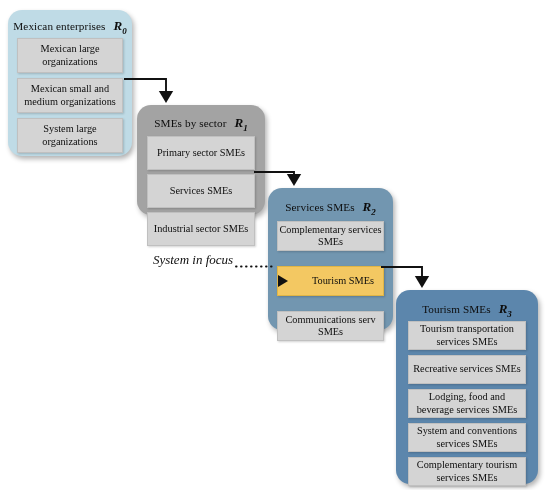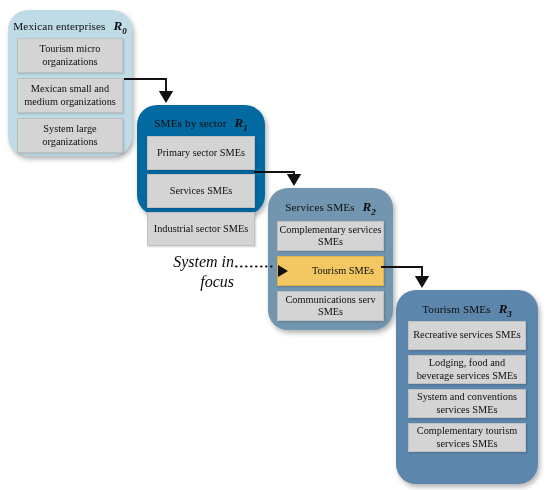--- a/index.html
+++ b/index.html
@@ -13,21 +13,21 @@
     height: 490px;
     background: #ffffff;
     overflow: hidden;
     font-family: "Liberation Serif", "DejaVu Serif", serif;
     color: #111111;
   }
 
   
   .panel {
     position: absolute;
-    border-radius: 20px;
+    border-radius: 14px;
     box-sizing: border-box;
     box-shadow: 2px 3px 5px rgba(0,0,0,0.30);
   }
   .panel-title {
     position: absolute;
     left: 0;
     right: 0;
     display: flex;
     align-items: baseline;
     justify-content: center;
@@ -84,29 +84,29 @@
     border-bottom: 6.5px solid transparent;
   }
 
   
   #r0 { left: 8px; top: 10px; width: 124px; height: 146px; background: #bfdbe6; }
   #r0 > .panel-title { top: 9px; }
   #r0 > .items { top: 28px; padding: 0 9px; gap: 5px; }
   #r0 .item { height: 35px; }
 
   
-  #r1 { left: 137px; top: 105px; width: 128px; height: 110px; background: #0369a1; }
+  #r1 { left: 137px; top: 105px; width: 128px; height: 110px; background: #a3a3a3; }
   #r1 > .panel-title { top: 11px; }
   #r1 > .items { top: 31px; padding: 0 10px; gap: 4px; }
   #r1 .item { height: 34px; }
 
   
   #r2 { left: 268px; top: 188px; width: 125px; height: 142px; background: #7296b0; }
   #r2 > .panel-title { top: 12px; }
-  #r2 > .items { top: 33px; padding: 0 9px; gap: 5px; }
+  #r2 > .items { top: 33px; padding: 0 9px; gap: 15px; }
   #r2 .item { height: 30px; }
 
   
   #r3 { left: 396px; top: 290px; width: 142px; height: 194px; background: #5c86ac; }
   #r3 > .panel-title { top: 12px; }
   #r3 > .items { top: 31px; padding: 0 12px; gap: 5px; }
   #r3 .item { height: 29px; }
 
   
   #arrows {
@@ -115,39 +115,39 @@
     width: 550px; height: 490px;
     pointer-events: none;
   }
 
   
   #focus-label {
     position: absolute;
     left: 152px;
     top: 252px;
     width: 82px;
-    text-align: right;
+    text-align: center;
     font-style: italic;
-    font-size: 16px;
+    font-size: 13px;
     line-height: 1.22;
     color: #0d0d0d;
   }
 </style>
 </head>
 <body>
 
 <div id="stage">
 
   <div class="panel" id="r0">
     <div class="panel-title">
       <span class="ttl">Mexican enterprises</span>
       <span class="rid"><span>R</span><sub>0</sub></span>
     </div>
     <div class="items">
-      <div class="item">Tourism  micro organizations</div>
+      <div class="item">Mexican  large organizations</div>
       <div class="item">Mexican  small and medium organizations</div>
       <div class="item">System  large organizations</div>
     </div>
   </div>
 
   <div class="panel" id="r1">
     <div class="panel-title">
       <span class="ttl">SMEs by sector</span>
       <span class="rid"><span>R</span><sub>1</sub></span>
     </div>
@@ -172,20 +172,21 @@
       <div class="item">Communications serv SMEs</div>
     </div>
   </div>
 
   <div class="panel" id="r3">
     <div class="panel-title">
       <span class="ttl">Tourism SMEs</span>
       <span class="rid"><span>R</span><sub>3</sub></span>
     </div>
     <div class="items">
+      <div class="item">Tourism transportation services SMEs</div>
       <div class="item">Recreative services SMEs</div>
       <div class="item">Lodging, food and beverage services SMEs</div>
       <div class="item">System and conventions services SMEs</div>
       <div class="item">Complementary tourism services SMEs</div>
     </div>
   </div>
 
   <svg id="arrows" viewBox="0 0 550 490">
     <defs>
       <marker id="ah" markerWidth="10" markerHeight="10" refX="3.2" refY="4.4" orient="auto" markerUnits="strokeWidth">

